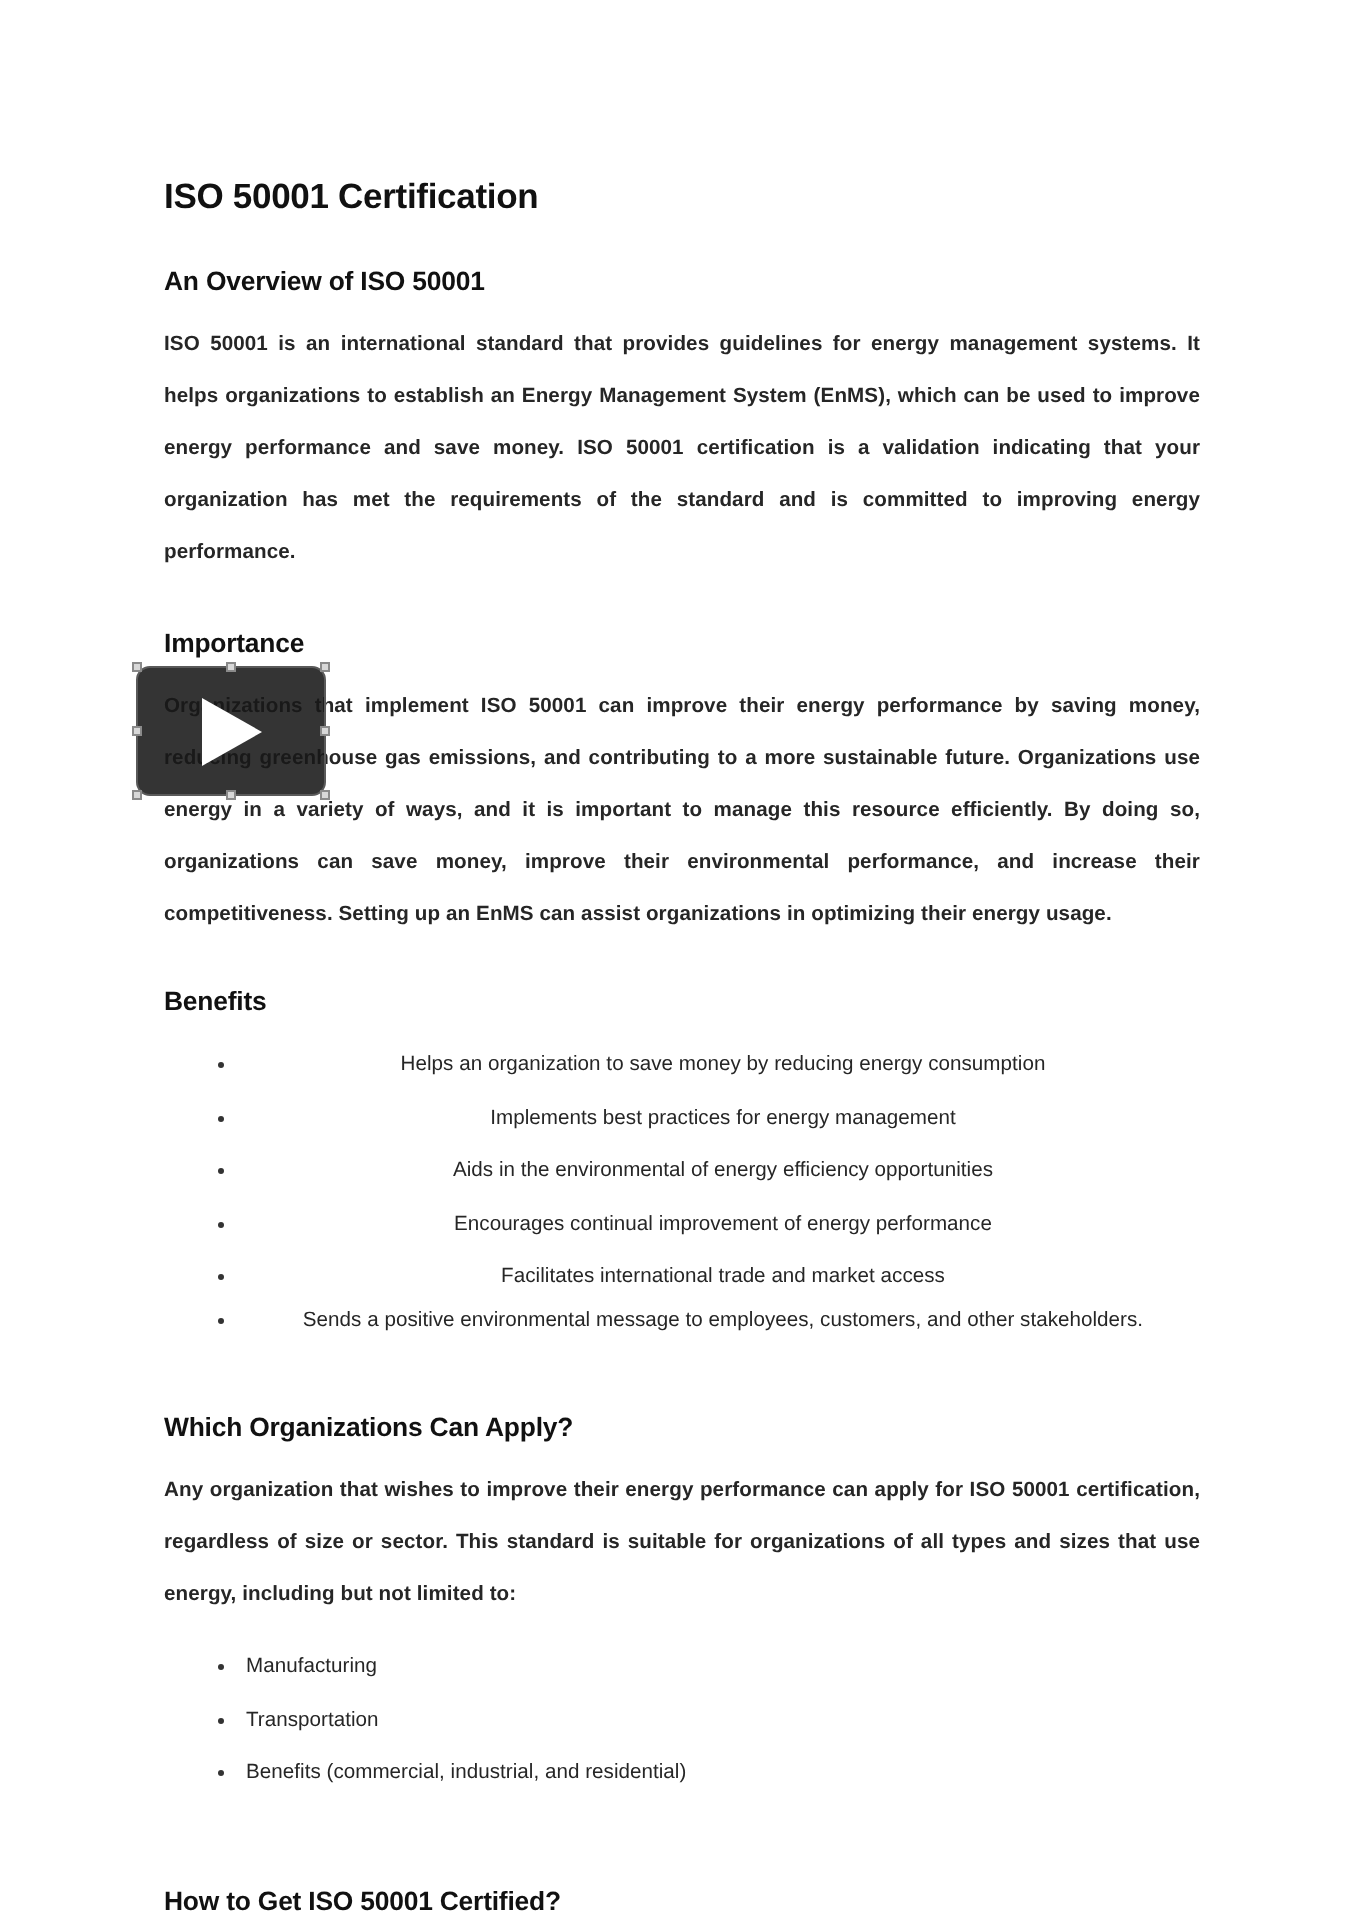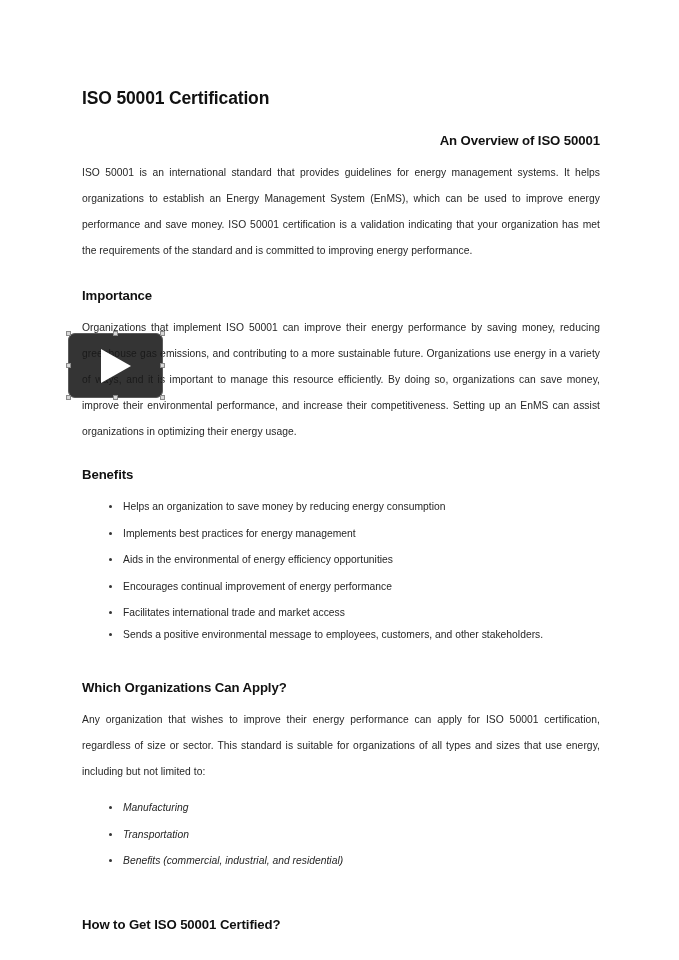--- a/index.html
+++ b/index.html
@@ -36,36 +36,36 @@
     line-height: 1.25;
   }
   .h2 {
     font-size: 13.2px;
     font-weight: bold;
     letter-spacing: -0.1px;
     color: #111111;
     margin: 0;
     line-height: 1.3;
   }
-  .h2.overview  { padding-top: 22px; text-align: right; }
+  .h2.overview  { padding-top: 22px; }
   .h2.importance{ padding-top: 23px; }
   .h2.benefits  { padding-top: 21px; }
   .h2.apply     { padding-top: 24px; }
   .h2.howto     { padding-top: 35px; }
 
   
   .para {
     font-size: 10.3px;
     line-height: 26px;
     text-align: justify;
     color: #262626;
     margin: 0;
     letter-spacing: 0.05px;
   }
-  .para.first { padding-top: 11px; }
+  .para.first { padding-top: 11px; font-weight: bold; }
 
   
   ul.bullets {
     list-style: none;
     margin: 0;
     padding: 0;
   }
   ul.bullets li {
     position: relative;
     font-size: 10.3px;
@@ -76,24 +76,24 @@
   }
   ul.bullets li .dot {
     position: absolute;
     left: 27px;
     top: 5px;
     width: 3px;
     height: 3px;
     background: #333333;
     border-radius: 50%;
   }
-  .benefits-list { padding-top: 17px !important; }
+  .benefits-list { padding-top: 17px !important; text-align: center; }
   .benefits-list li { margin-bottom: 12.5px; }
   .benefits-list li.tight { margin-bottom: 8px; }
-  .apply-list { padding-top: 16px !important; font-style: italic; }
+  .apply-list { padding-top: 16px !important; }
   .apply-list li { margin-bottom: 12.5px; }
 
   
   #video-overlay {
     position: absolute;
     left: 68px;
     top: 333px;
     width: 95px;
     height: 65px;
     box-sizing: border-box;

